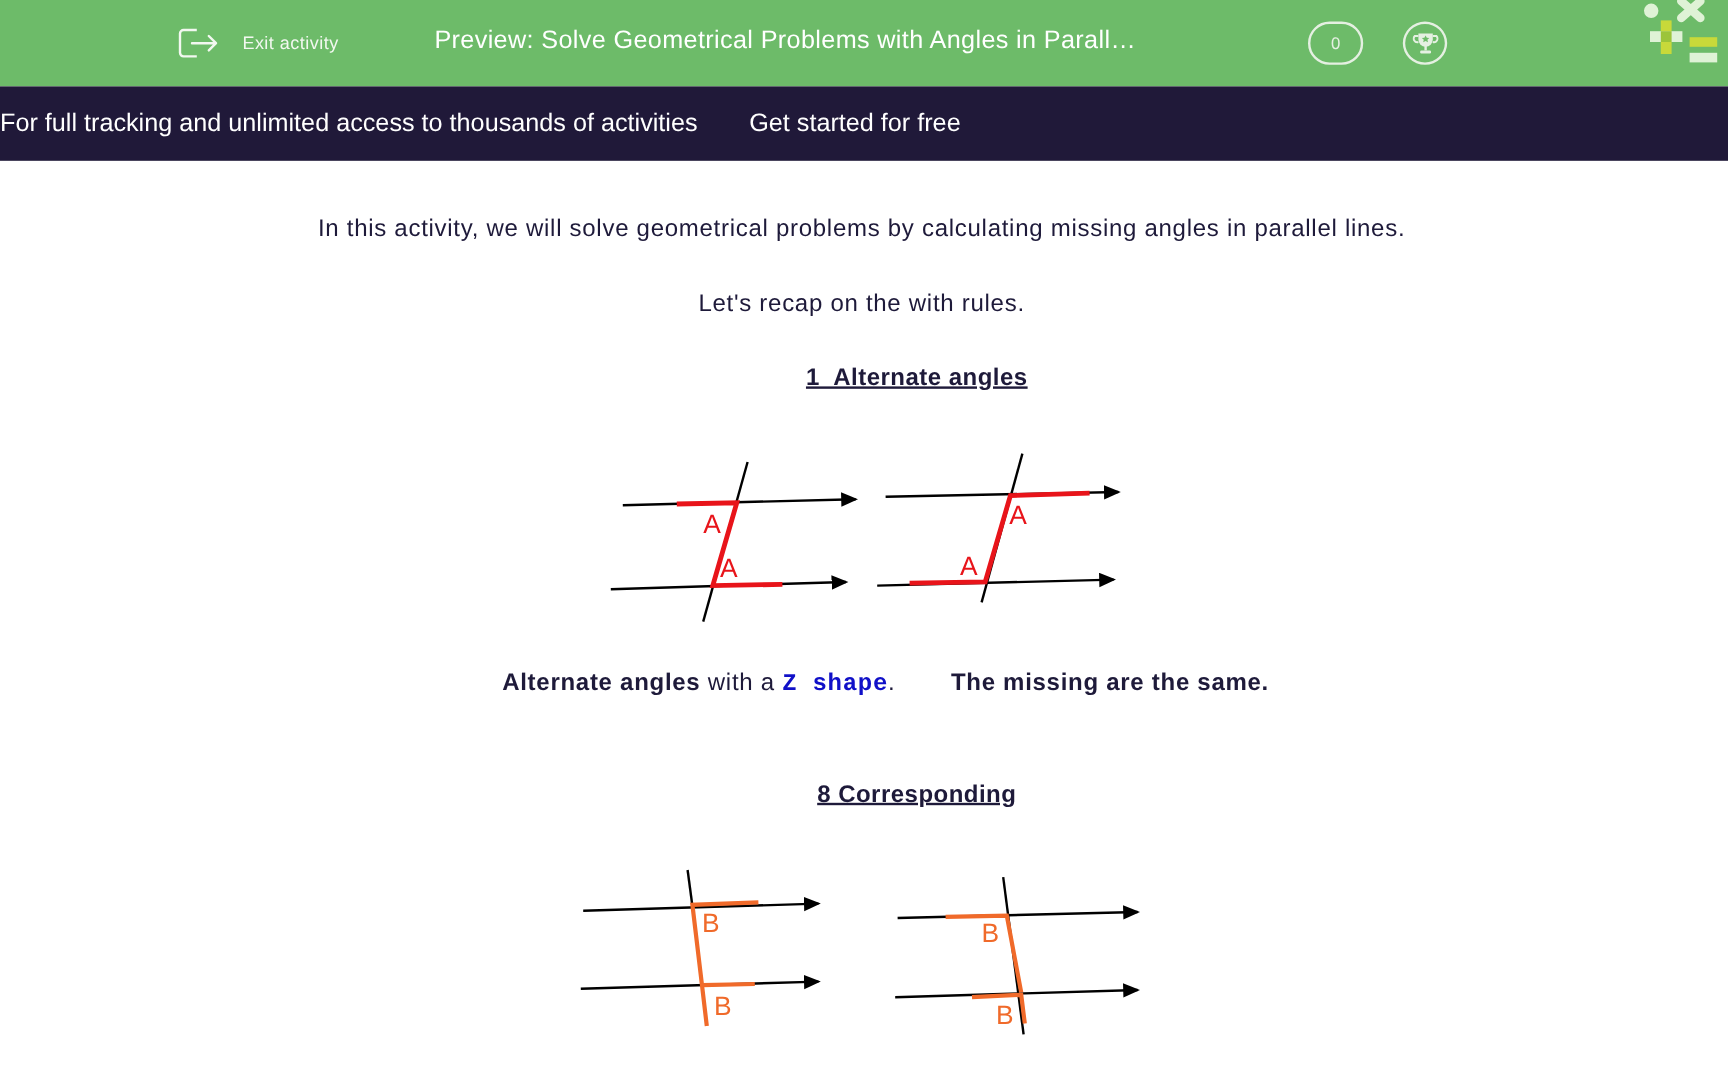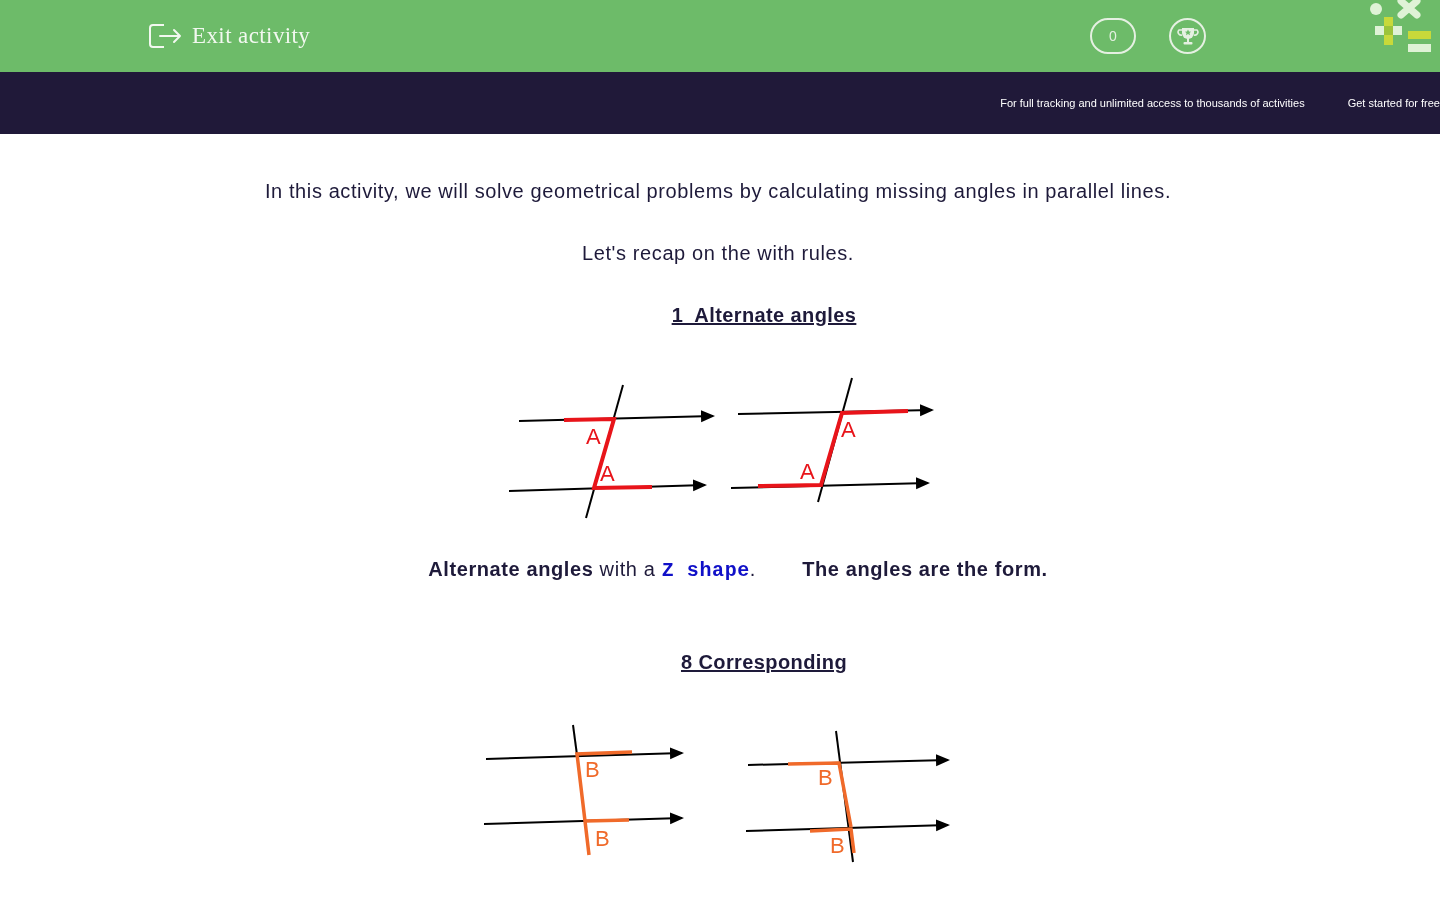--- a/index.html
+++ b/index.html
@@ -5,22 +5,22 @@
     * { box-sizing: border-box; margin: 0; padding: 0; }
     html, body { width: 1440px; height: 900px; overflow: hidden; background: #ffffff; }
     body { font-family: "Liberation Sans", "DejaVu Sans", sans-serif; color: #1e1a3a; }
 
     .topbar {
       position: absolute; left: 0; top: 0; width: 1440px; height: 72px;
       background: #6dbb69;
     }
     .exit-btn {
       position: absolute; left: 148px; top: 20px; height: 32px;
-      display: flex; align-items: center; gap: 10px;
-      color: #f2f8f0; font-size: 23px; letter-spacing: 0.4px; cursor: pointer; font-family: Liberation Serif, serif;
+      display: flex; align-items: center; gap: 20px;
+      color: #f2f8f0; font-size: 15px; letter-spacing: 0.4px; cursor: pointer;
     }
     .exit-btn svg { width: 34px; height: 30px; }
     .title {
       position: absolute; left: 362px; top: 22px; width: 625px;
       color: #ffffff; font-size: 21px; letter-spacing: 0.3px;
       white-space: nowrap; overflow: hidden; text-overflow: ellipsis;
     }
     .score-pill {
       position: absolute; left: 1090px; top: 18px; width: 46px; height: 36px;
       border: 2px solid #e5f0e2; border-radius: 18px;
@@ -29,22 +29,22 @@
     .trophy-btn {
       position: absolute; left: 1169px; top: 18px; width: 37px; height: 36px;
       border: 2px solid #e5f0e2; border-radius: 50%;
       display: flex; align-items: center; justify-content: center; cursor: pointer;
     }
     .logo { position: absolute; left: 1368px; top: 0; width: 72px; height: 56px; }
 
     .banner {
       position: absolute; left: 0; top: 72px; width: 1440px; height: 62px;
       background: #201939; color: #ffffff;
-      display: flex; align-items: center; justify-content: flex-end;
-      font-size: 11px;
+      display: flex; align-items: center; justify-content: flex-start;
+      font-size: 21px;
     }
     .banner .cta { font-weight: normal; margin-left: 2px; cursor: pointer; padding-left: 41px; }
     .para {
       position: absolute; left: 0; width: 1436px; text-align: center;
       font-size: 20px; letter-spacing: 0.6px; color: #1e1a3a;
     }
     .heading {
       position: absolute; left: 0; width: 1440px; text-align: center;
       font-size: 20px; font-weight: bold; text-decoration: underline; letter-spacing: 0.4px;
       color: #1e1a3a;
@@ -60,20 +60,21 @@
 <body>
 
 <div class="topbar">
   <div class="exit-btn">
     <svg viewBox="0 0 34 30">
       <path d="M16 4 H5 a3 3 0 0 0 -3 3 V23 a3 3 0 0 0 3 3 H16" fill="none" stroke="#f2f8f0" stroke-width="2"></path>
       <path d="M12 15 H32 M26 9 L32 15 L26 21" fill="none" stroke="#f2f8f0" stroke-width="2" stroke-linecap="round" stroke-linejoin="round"></path>
     </svg>
     <span>Exit activity</span>
   </div>
+  <div class="title">Preview: Solve Geometrical Problems with Angles in Parall…</div>
   <div class="score-pill">0</div>
   <div class="trophy-btn">
     <svg width="22" height="22" viewBox="0 0 22 22">
       <path d="M5 3 H17 V8 a6 6 0 0 1 -12 0 Z" fill="#e5f0e2"></path>
       <path d="M5 5 H2 a3 3 0 0 0 3 5 M17 5 H20 a3 3 0 0 1 -3 5" fill="none" stroke="#e5f0e2" stroke-width="1.6"></path>
       <rect x="10" y="13" width="2" height="4" fill="#e5f0e2"></rect>
       <rect x="6.5" y="17" width="9" height="2.5" rx="1" fill="#e5f0e2"></rect>
       <path d="M11 4.5 l1 2 2.1 .2 -1.6 1.4 .5 2.1 -2-1.1 -2 1.1 .5-2.1 -1.6-1.4 2.1-.2z" fill="#6dbb69"></path>
     </svg>
   </div>
@@ -114,21 +115,21 @@
 
   <line x1="238" y1="44" x2="432" y2="40" stroke="#000" stroke-width="2" marker-end="url(#arr)"></line>
   <line x1="231" y1="118" x2="428" y2="113" stroke="#000" stroke-width="2" marker-end="url(#arr)"></line>
   <line x1="352" y1="8" x2="318" y2="132" stroke="#000" stroke-width="2"></line>
   <path d="M408 41 L342 43 L321 115 L258 116" fill="none" stroke="#e8141a" stroke-width="4"></path>
   <text x="341" y="67" font-size="22" fill="#e8141a" font-family="Liberation Sans, sans-serif">A</text>
   <text x="300" y="109" font-size="22" fill="#e8141a" font-family="Liberation Sans, sans-serif">A</text>
 </svg>
 
 <div class="para rule-line" style="top:558px;">
-  <b>Alternate angles</b><span style="white-space:pre;"> with a </span><span class="blue">Z shape</span><span style="white-space:pre;">. </span><b>The angles are the form.</b>
+  <b>Alternate angles</b><span style="white-space:pre;"> with a </span><span class="blue">Z shape</span><span style="white-space:pre;">. </span><b>The missing are the same.</b>
 </div>
 
 <div class="heading" style="top:651px;">8 Corresponding</div>
 
 <svg class="diagram" style="left:470px; top:715px;" width="500" height="160" viewBox="0 0 500 160">
   <defs>
     <marker id="arr2" markerWidth="8" markerHeight="8" refX="6" refY="3" orient="auto">
       <path d="M0 0 L7 3 L0 6 Z" fill="#000"></path>
     </marker>
   </defs>

